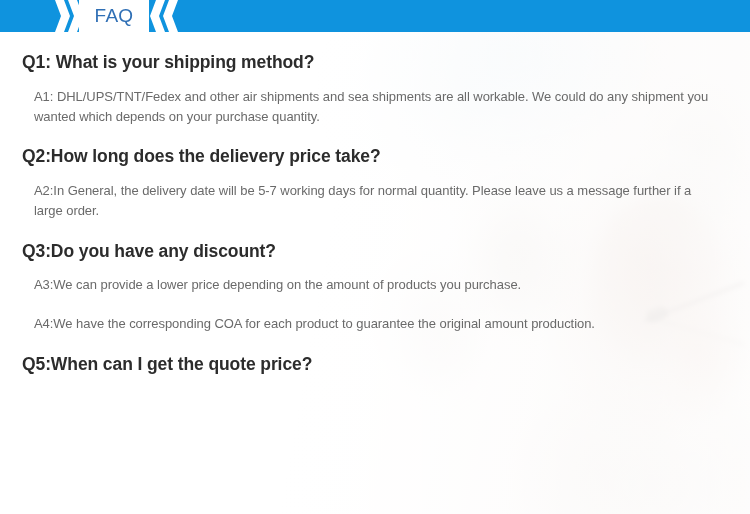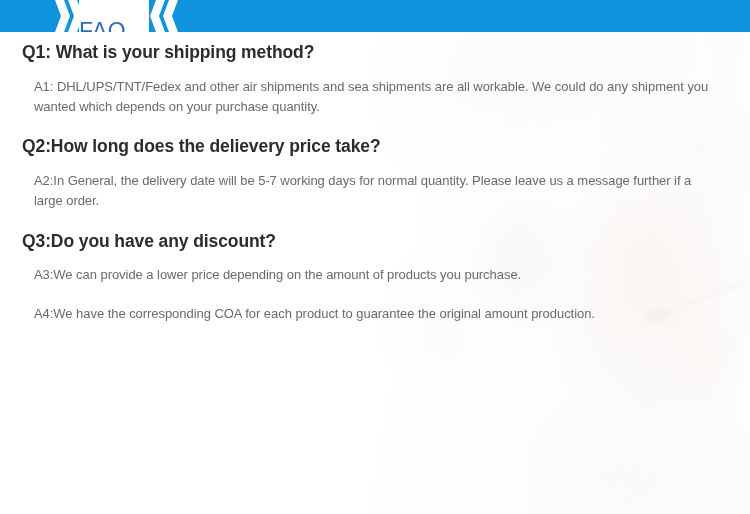--- a/index.html
+++ b/index.html
@@ -150,27 +150,27 @@
     position: absolute;
     left: 79px;
     top: 0;
     width: 70px;
     height: 32px;
     background: #ffffff;
   }
   #faq-header .faq-title {
     position: absolute;
     left: 79px;
-    top: 15px;
+    top: 0;
     width: 70px;
     height: 32px;
     line-height: 32px;
-    text-align: left;
+    text-align: center;
     color: #2f6fb5;
-    font-size: 23px;
+    font-size: 19px;
     font-weight: 400;
     letter-spacing: 0.3px;
     font-family: "Liberation Sans", sans-serif;
   }
   
   #faq-header .chev {
     position: absolute;
     top: 0;
     width: 15px;
     height: 32px;
@@ -179,21 +179,21 @@
   #faq-header .chev.right-1 { left: 55px;  clip-path: polygon(0 0, 9px 0, 15px 16px, 9px 32px, 0 32px, 6px 16px); }
   #faq-header .chev.right-2 { left: 68px;  clip-path: polygon(0 0, 9px 0, 15px 16px, 9px 32px, 0 32px, 6px 16px); }
   
   #faq-header .chev.left-1  { left: 150px; clip-path: polygon(6px 0, 15px 0, 9px 16px, 15px 32px, 6px 32px, 0 16px); }
   #faq-header .chev.left-2  { left: 163px; clip-path: polygon(6px 0, 15px 0, 9px 16px, 15px 32px, 6px 32px, 0 16px); }
 
   
   #faq-body {
     position: relative;
     z-index: 4;
-    padding: 9px 20px 0 22px;
+    padding: 19px 20px 0 22px;
   }
   .faq-item { margin-bottom: 19px; }
   .faq-item:last-child { margin-bottom: 0; }
 
   .faq-question {
     color: #2c2c2c;
     font-size: 17.5px;
     font-weight: bold;
     line-height: 1.36;
     margin: 0 0 4px 0;
@@ -253,16 +253,17 @@
     <div class="faq-item">
       <p class="faq-question">Q3:Do you have any discount?</p>
       <p class="faq-answer">A3:We can provide a lower price depending on the amount of products you purchase.</p>
     </div>
 
     <div class="faq-item">
       <p class="faq-answer">A4:We have the corresponding COA for each product to guarantee the original amount production.</p>
     </div>
 
     <div class="faq-item">
+      <p class="faq-question">Q5:When can I get the quote price?</p>
     </div>
 
   </div>
 </div>
 
 </body></html>

